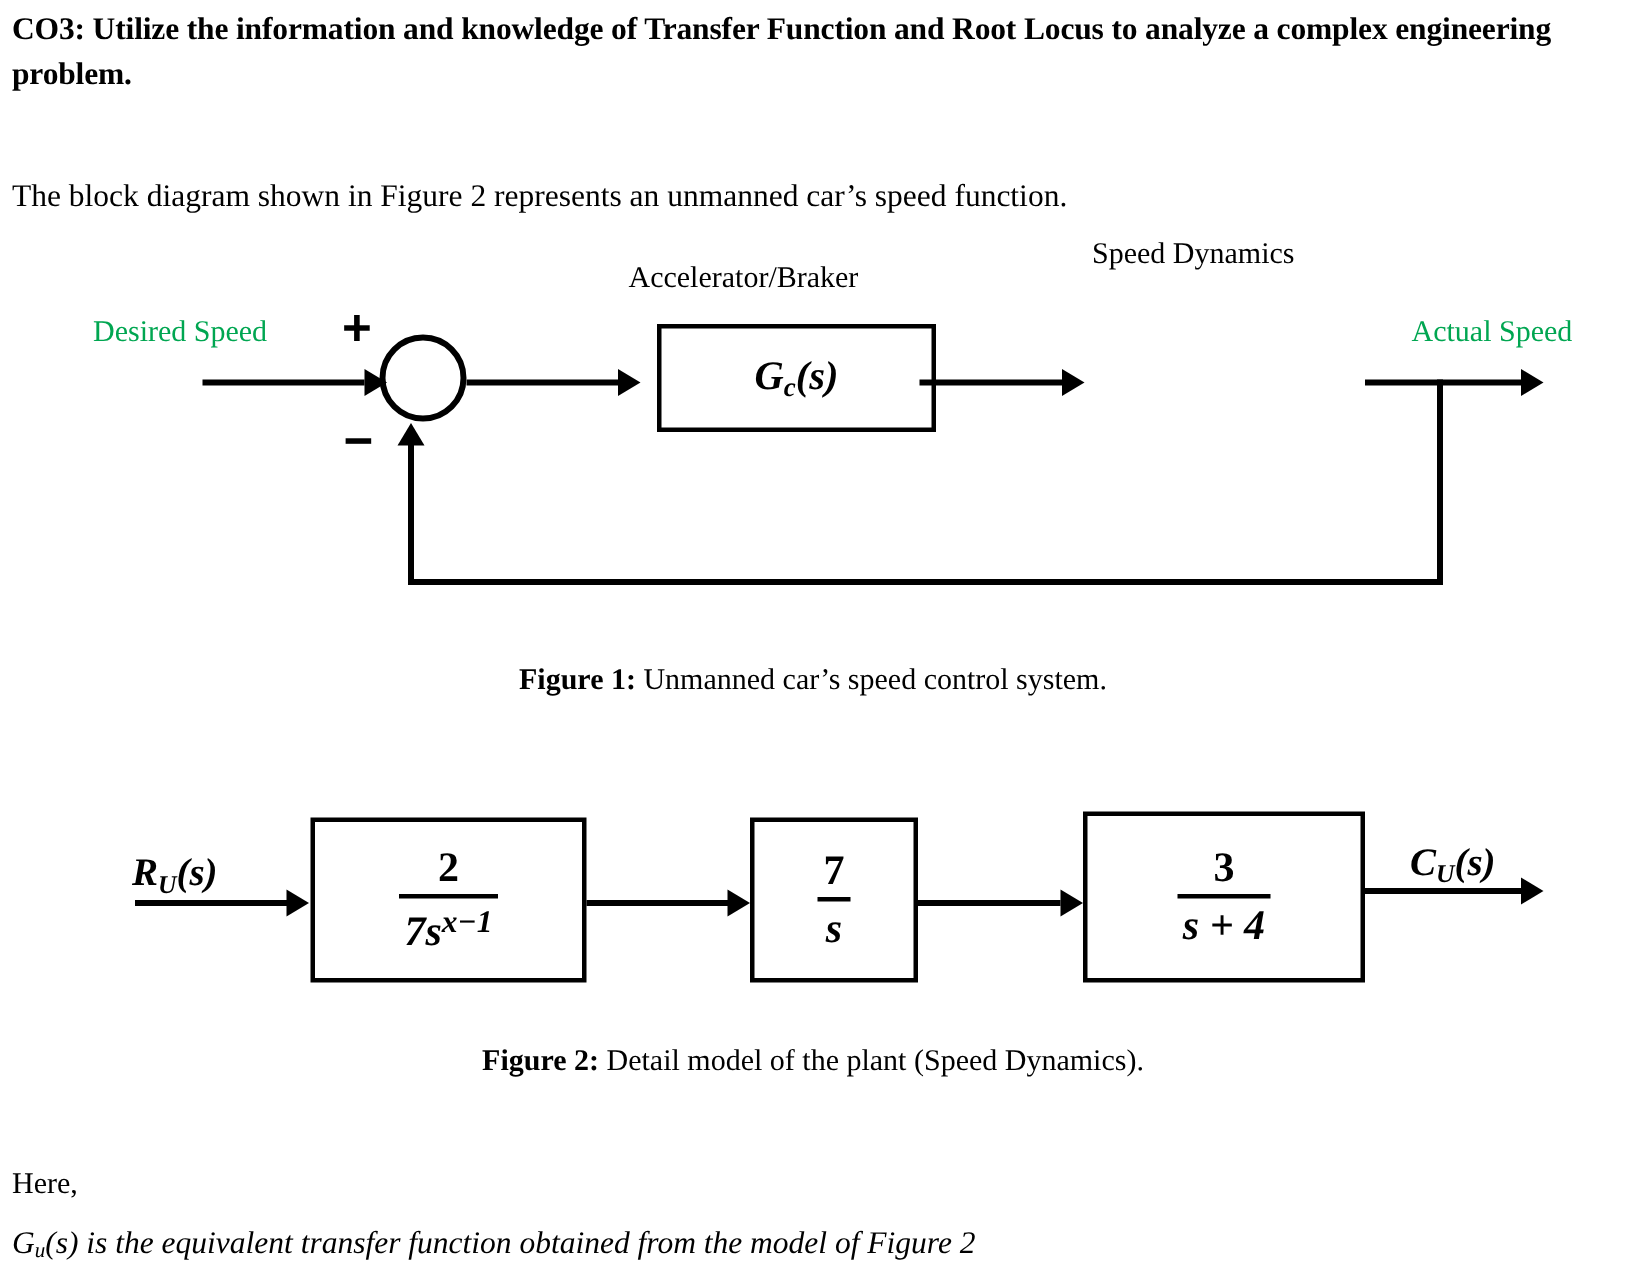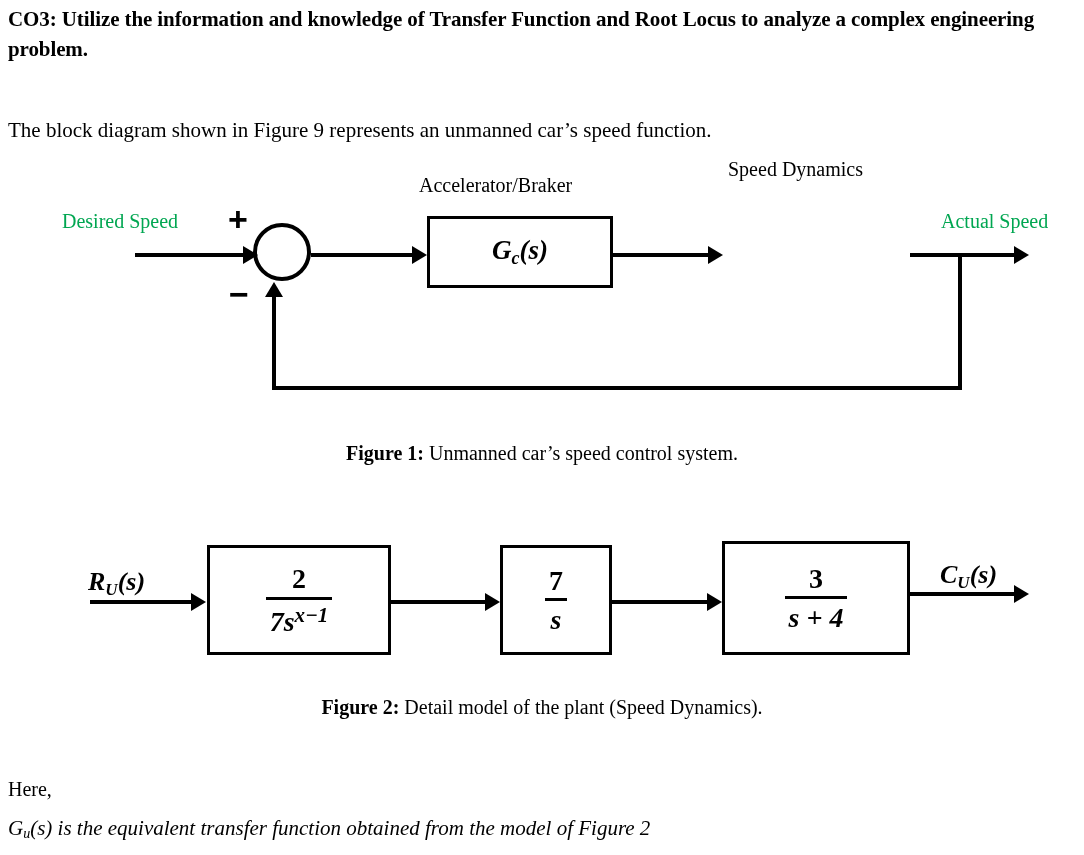--- a/index.html
+++ b/index.html
@@ -189,21 +189,21 @@
   }
   .io-math .sub {
     font-size: 17px;
     vertical-align: -5px;
   }
 </style>
 </head>
 <body>
 
 <div class="heading">CO3: Utilize the information and knowledge of Transfer Function and Root Locus to analyze a complex engineering problem.</div>
-<div class="intro">The block diagram shown in Figure 9 represents an unmanned car’s speed function.</div>
+<div class="intro">The block diagram shown in Figure 2 represents an unmanned car’s speed function.</div>
 
 <div class="diagram">
 
   <div class="blk-title" style="left:419px; top:174px;">Accelerator/Braker</div>
   <div class="blk-title" style="left:728px; top:158px;font-family:Liberation Serif, serif;">Speed Dynamics</div>
 
   <div class="io-label green" style="left:62px; top:210px;">Desired Speed</div>
 
   <div class="io-label green" style="left:941px; top:210px;">Actual Speed</div>
 
@@ -212,21 +212,21 @@
   <div class="sign" style="left:229px; top:277px;">−</div>
 
   <div class="hline" style="left:135px; top:253px; width:108px;"></div>
   <div class="arrow-r" style="left:243px; top:246px;"></div>
 
   <div class="sum-circle" style="left:253px; top:223px;"></div>
 
   <div class="hline" style="left:311px; top:253px; width:101px;"></div>
   <div class="arrow-r" style="left:412px; top:246px;"></div>
 
-  <div class="blk" style="left:427px; top:216px; width:186px; height:72px;">
+  <div class="blk" style="left:438px; top:216px; width:186px; height:72px;">
     <span class="blk-label"><span>G</span><span class="sub">c</span><span>(s)</span></span>
   </div>
 
   <div class="hline" style="left:613px; top:253px; width:95px;"></div>
   <div class="arrow-r" style="left:708px; top:246px;"></div>
 
 
   <div class="hline" style="left:910px; top:253px; width:110px;"></div>
   <div class="arrow-r" style="left:1014px; top:246px;"></div>
 

